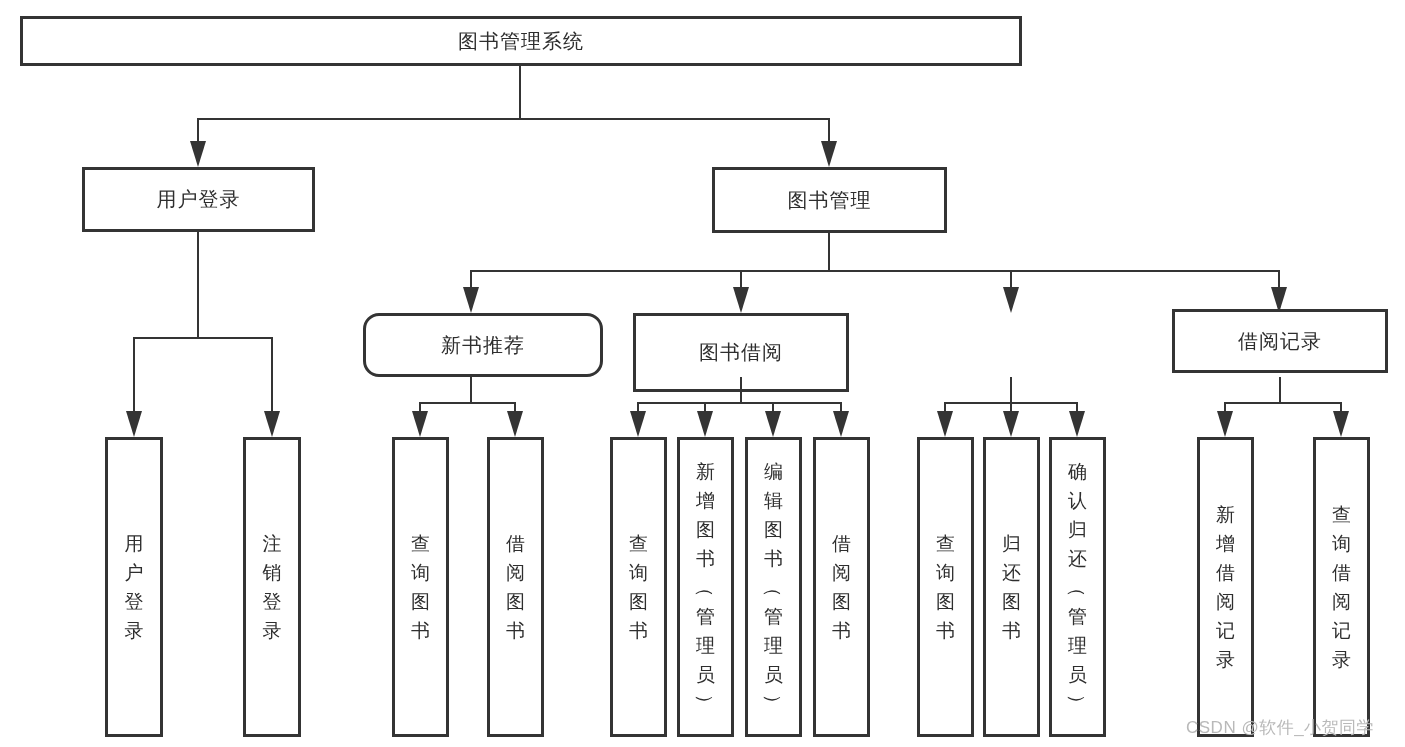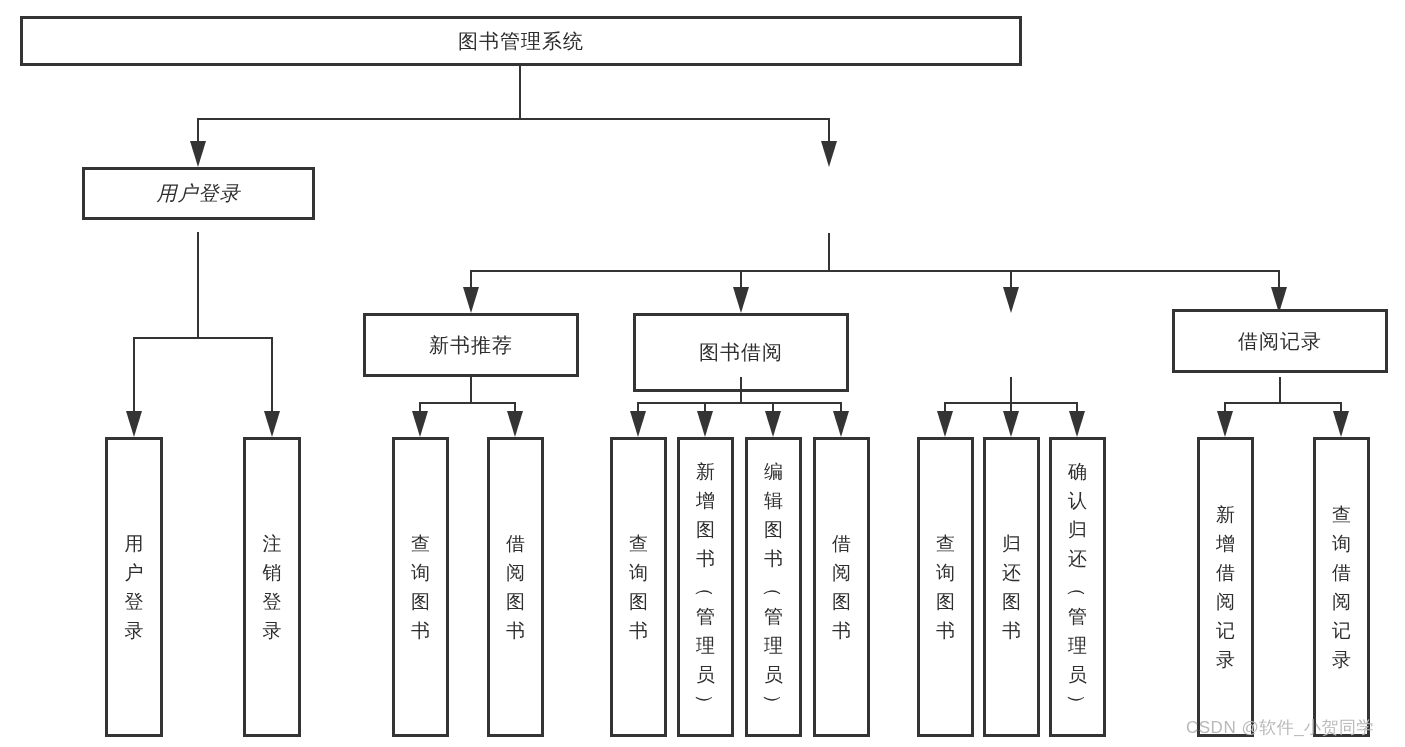--- a/index.html
+++ b/index.html
@@ -38,43 +38,46 @@
     <span class="hlabel">图书管理系统</span>
   </div>
 
   <div class="vline" style="left:519px;top:66px;height:54px;"></div>
   <div class="hline" style="left:197px;top:118px;width:633px;"></div>
   <div class="vline" style="left:197px;top:118px;height:28px;"></div>
   <div class="vline" style="left:828px;top:118px;height:28px;"></div>
   <div class="arrow" style="left:190px;top:141px;"></div>
   <div class="arrow" style="left:821px;top:141px;"></div>
 
-  <div class="box" style="left:82px;top:167px;width:233px;height:53px;font-style:italic;">
+  <div class="box" style="left:82px;top:167px;width:233px;height:65px;">
     <span class="hlabel">用户登录</span>
+  </div>
+  <div class="box" style="left:712px;top:167px;width:235px;height:66px;">
+    <span class="hlabel">图书管理</span>
   </div>
 
   <div class="vline" style="left:197px;top:232px;height:105px;"></div>
   <div class="hline" style="left:133px;top:337px;width:140px;"></div>
   <div class="vline" style="left:133px;top:337px;height:75px;"></div>
   <div class="vline" style="left:271px;top:337px;height:75px;"></div>
   <div class="arrow" style="left:126px;top:411px;"></div>
   <div class="arrow" style="left:264px;top:411px;"></div>
 
   <div class="vline" style="left:828px;top:233px;height:39px;"></div>
   <div class="hline" style="left:470px;top:270px;width:810px;"></div>
   <div class="vline" style="left:470px;top:270px;height:18px;"></div>
   <div class="vline" style="left:740px;top:270px;height:18px;"></div>
   <div class="vline" style="left:1010px;top:270px;height:18px;"></div>
   <div class="vline" style="left:1278px;top:270px;height:18px;"></div>
   <div class="arrow" style="left:463px;top:287px;"></div>
   <div class="arrow" style="left:733px;top:287px;"></div>
   <div class="arrow" style="left:1003px;top:287px;"></div>
   <div class="arrow" style="left:1271px;top:287px;"></div>
 
-  <div class="box" style="left:363px;top:313px;width:216px;height:64px;">
+  <div class="box" style="left:363px;top:313px;width:240px;height:64px;border-radius:16px;">
     <span class="hlabel">新书推荐</span>
   </div>
   <div class="box" style="left:633px;top:313px;width:216px;height:79px;">
     <span class="hlabel">图书借阅</span>
   </div>
   <div class="box" style="left:1172px;top:309px;width:216px;height:64px;">
     <span class="hlabel">借阅记录</span>
   </div>
 
   <div class="vline" style="left:470px;top:377px;height:27px;"></div>

